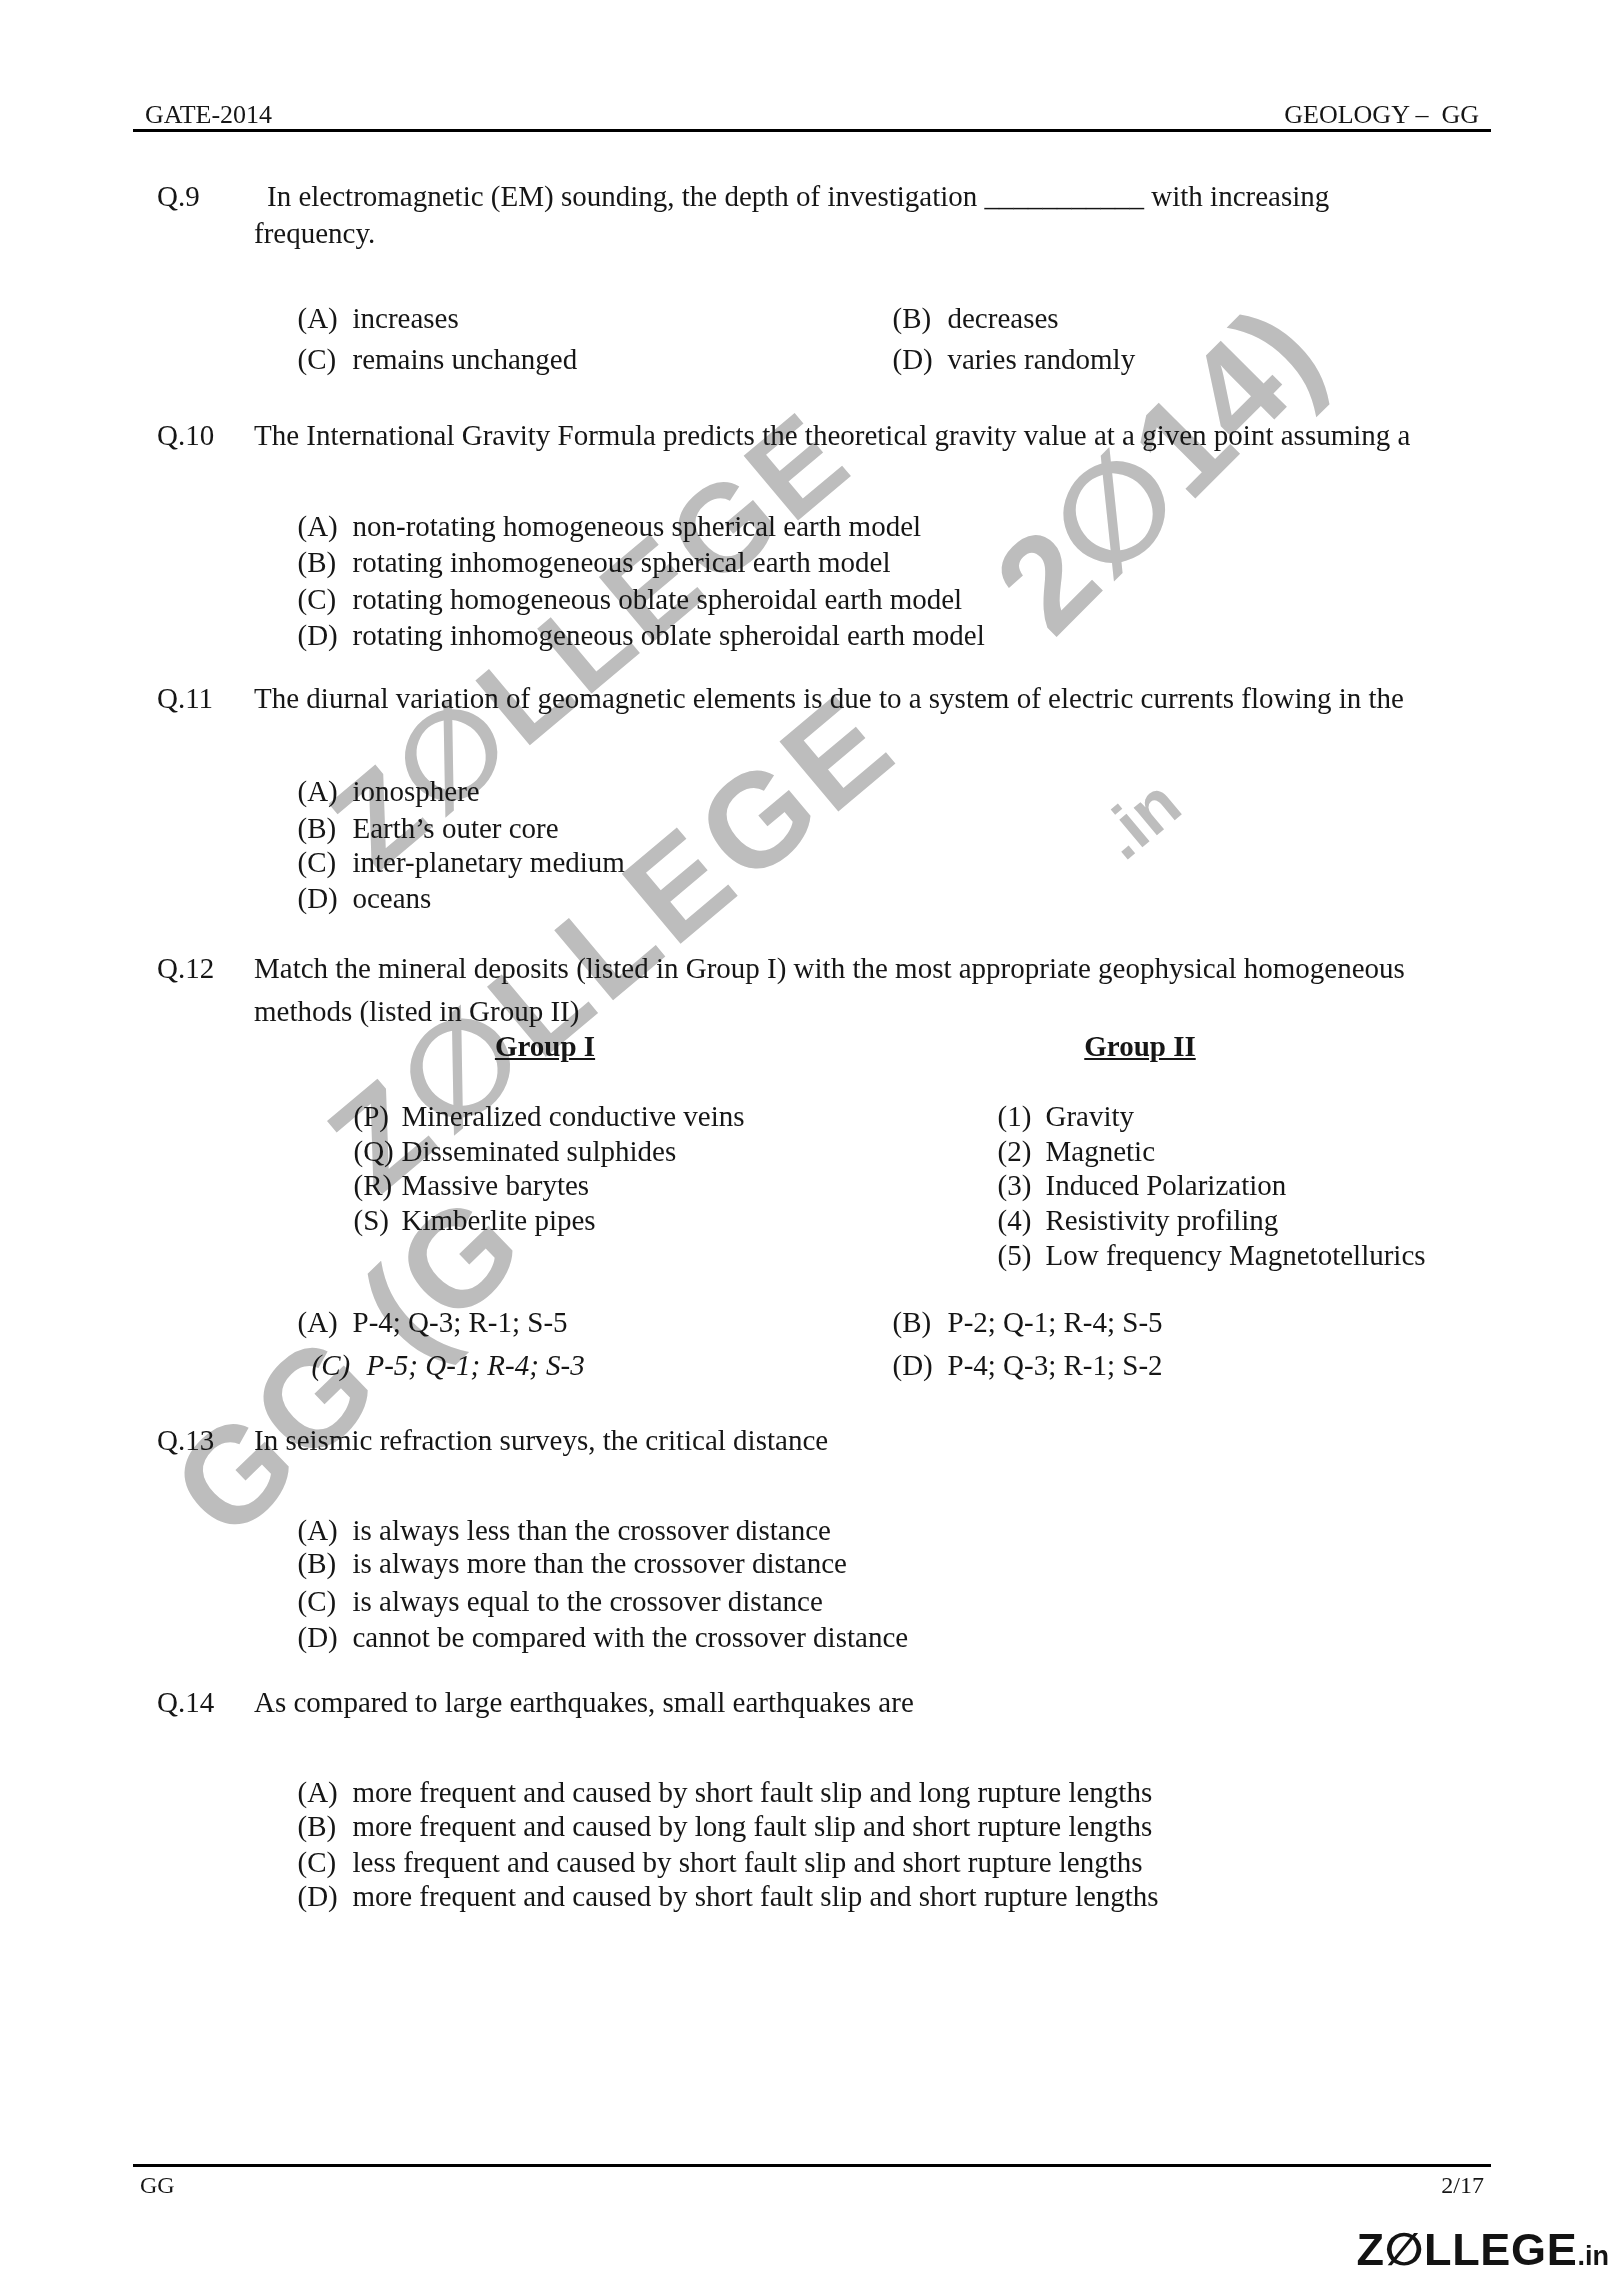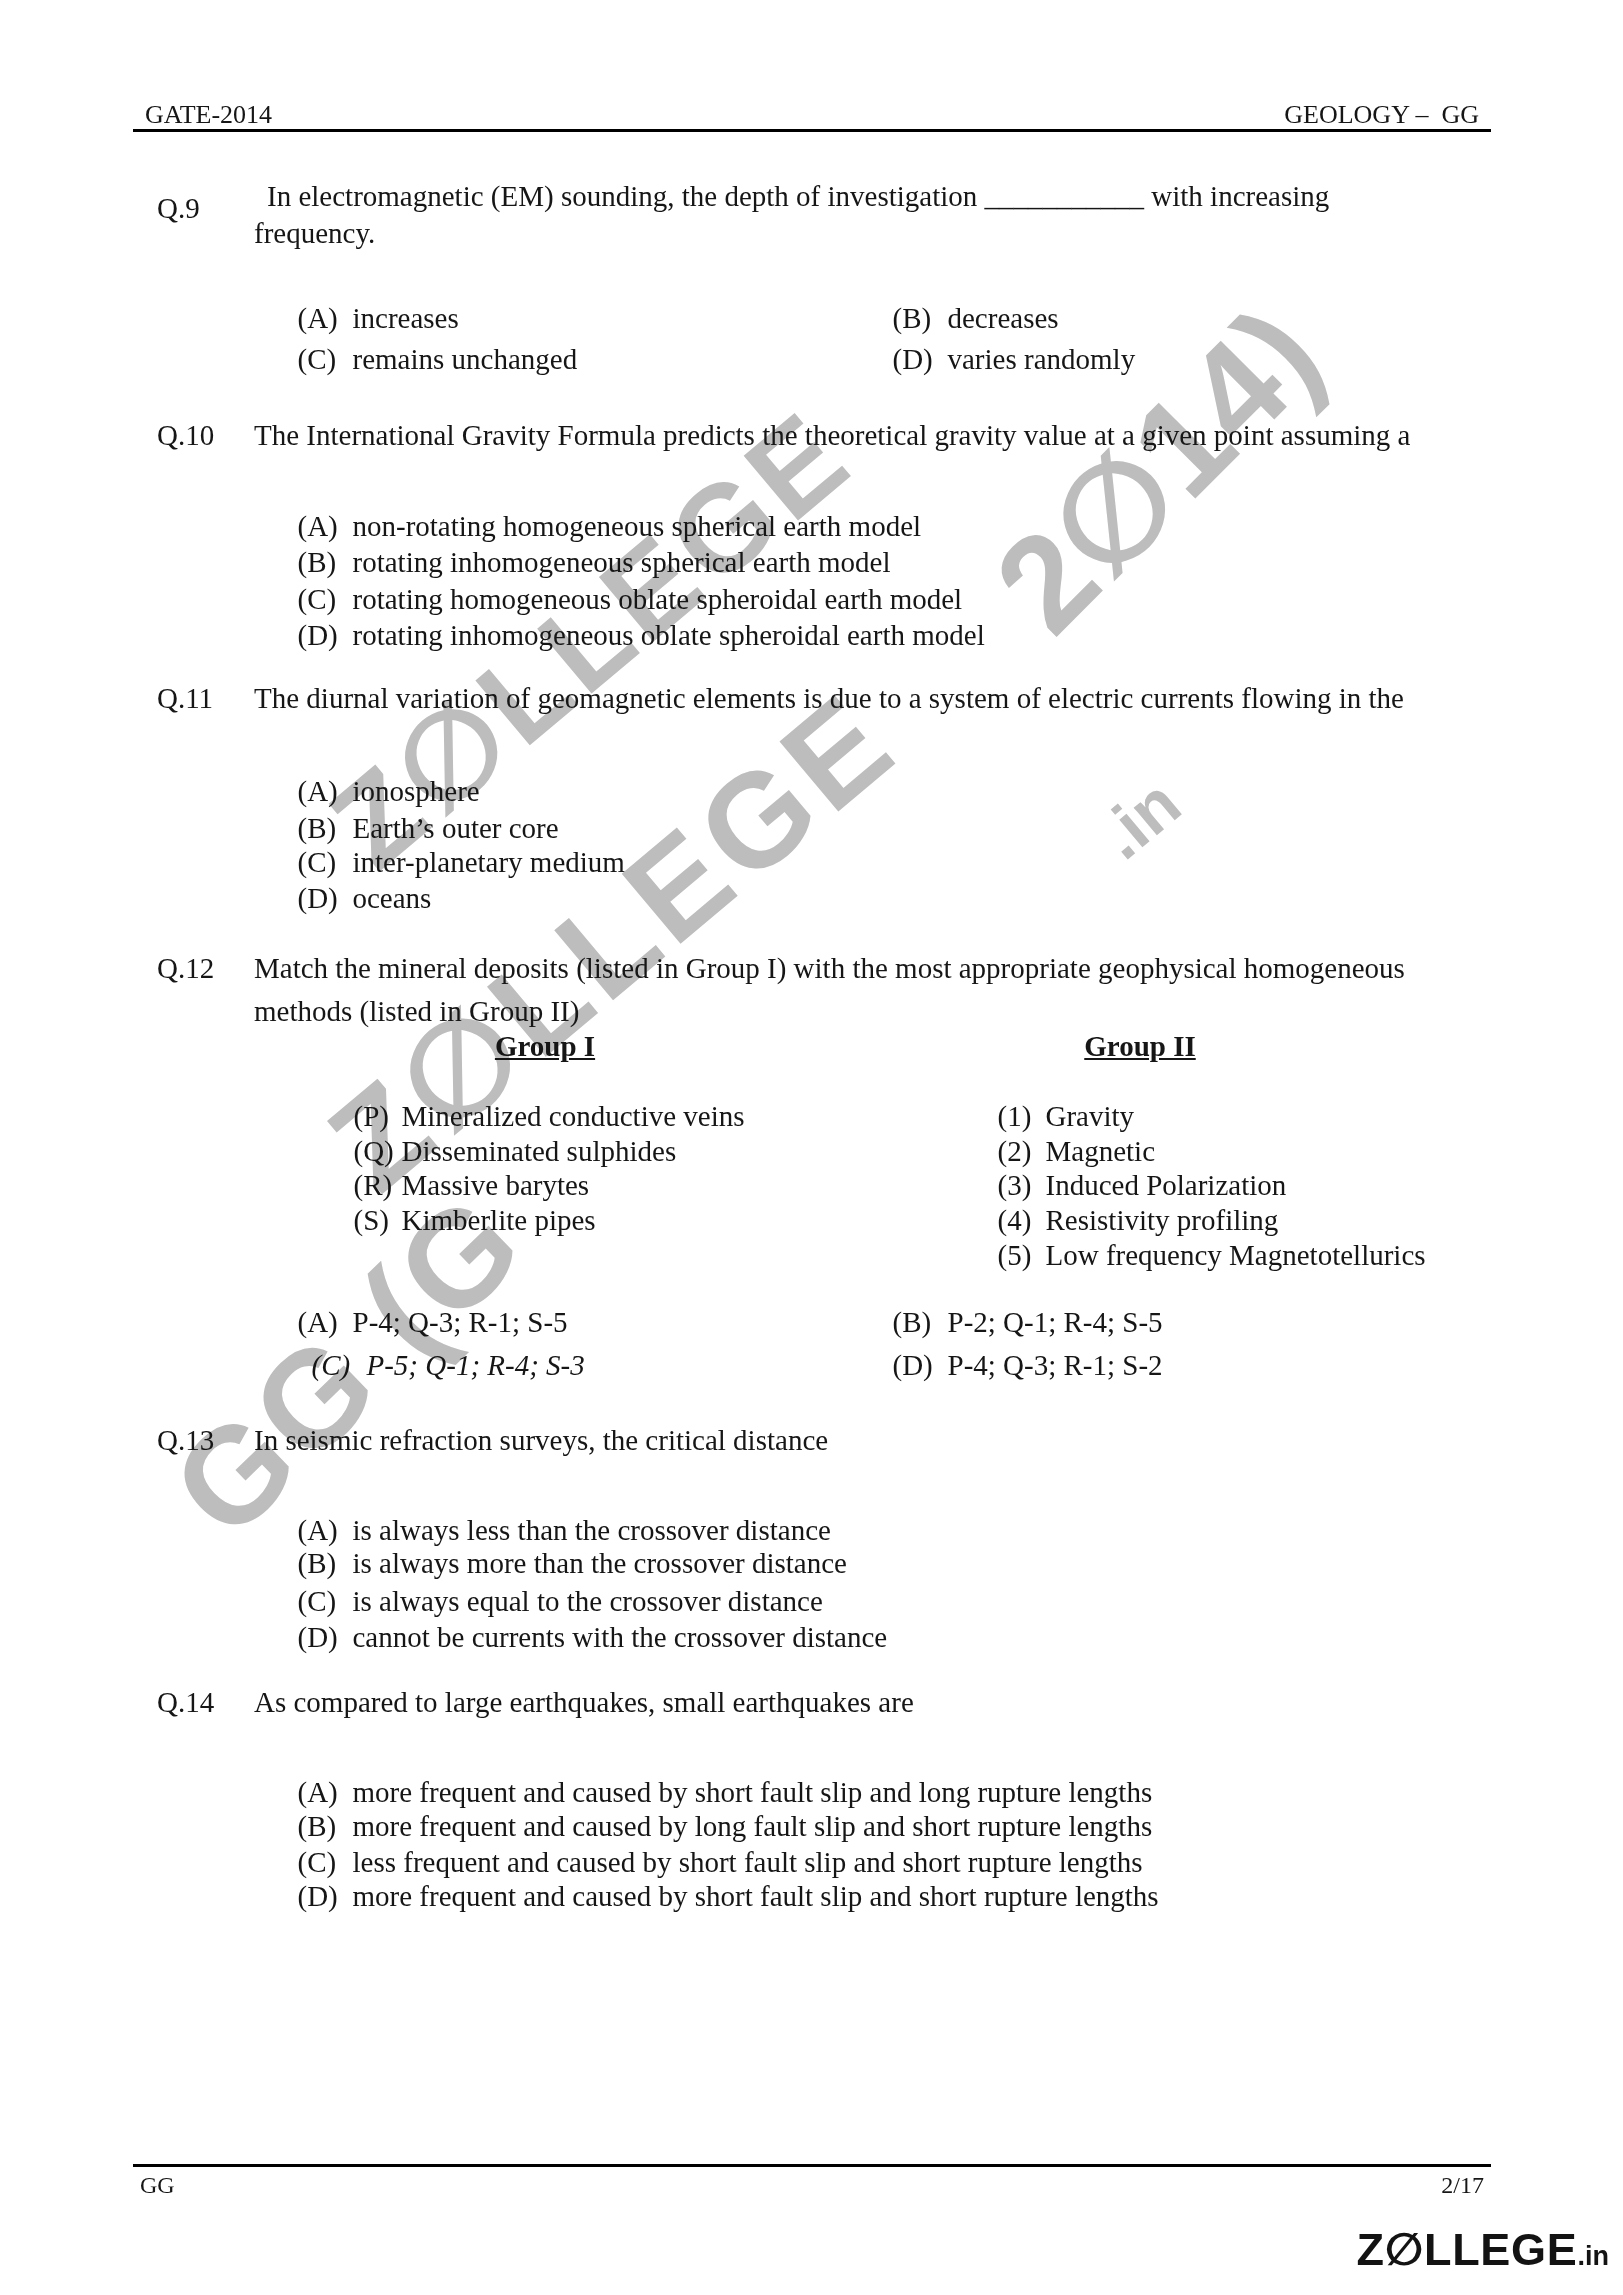--- a/index.html
+++ b/index.html
@@ -51,21 +51,21 @@
   <div class="wm" style="left:307px;top:1111px;font-size:133px;letter-spacing:6.8px;transform:rotate(-40deg);">Z∅LLEGE</div>
   <div class="wm" style="left:149px;top:1462px;font-size:136px;letter-spacing:4.1px;transform:rotate(-44deg);">GG (G</div>
   <div class="wm" style="left:1087px;top:818px;font-size:68px;transform:rotate(-40deg);">.in</div>
 
   <div class="content">
 
     <div class="abs hdr" style="left:145px;top:100px;">GATE-2014</div>
     <div class="abs hdr" style="right:145px;top:100px;">GEOLOGY –  GG</div>
     <div class="rule" style="left:133px;right:133px;top:129px;height:3.4px;"></div>
 
-    <div class="abs t qnum" style="top:180px;margin-top:12px;">Q.9</div>
+    <div class="abs t qnum" style="top:180px;">Q.9</div>
     <div class="abs t body-col" style="top:180px;margin-left:13px;">In electromagnetic (EM) sounding, the depth of investigation ___________ with increasing</div>
     <div class="abs t body-col" style="top:217px;">frequency.</div>
     <div class="abs t opt" style="left:254px;top:269px;">
       <span class="olabel">(A)</span><span>increases</span></div>
     <div class="abs t opt" style="left:849px;top:269px;">
       <span class="olabel">(B)</span><span>decreases</span></div>
     <div class="abs t opt" style="left:254px;top:310px;">
       <span class="olabel">(C)</span><span>remains unchanged</span></div>
     <div class="abs t opt" style="left:849px;top:310px;">
       <span class="olabel">(D)</span><span>varies randomly</span></div>
@@ -129,21 +129,21 @@
 
     <div class="abs t qnum" style="top:1424px;">Q.13</div>
     <div class="abs t body-col" style="top:1424px;">In seismic refraction surveys, the critical distance</div>
     <div class="abs t opt" style="left:254px;top:1481px;">
       <span class="olabel">(A)</span><span>is always less than the crossover distance</span></div>
     <div class="abs t opt" style="left:254px;top:1514px;">
       <span class="olabel">(B)</span><span>is always more than the crossover distance</span></div>
     <div class="abs t opt" style="left:254px;top:1552px;">
       <span class="olabel">(C)</span><span>is always equal to the crossover distance</span></div>
     <div class="abs t opt" style="left:254px;top:1588px;">
-      <span class="olabel">(D)</span><span>cannot be currents with the crossover distance</span></div>
+      <span class="olabel">(D)</span><span>cannot be compared with the crossover distance</span></div>
 
     <div class="abs t qnum" style="top:1686px;">Q.14</div>
     <div class="abs t body-col" style="top:1686px;">As compared to large earthquakes, small earthquakes are</div>
     <div class="abs t opt" style="left:254px;top:1743px;">
       <span class="olabel">(A)</span><span>more frequent and caused by short fault slip and long rupture lengths</span></div>
     <div class="abs t opt" style="left:254px;top:1777px;">
       <span class="olabel">(B)</span><span>more frequent and caused by long fault slip and short rupture lengths</span></div>
     <div class="abs t opt" style="left:254px;top:1813px;">
       <span class="olabel">(C)</span><span>less frequent and caused by short fault slip and short rupture lengths</span></div>
     <div class="abs t opt" style="left:254px;top:1847px;">

